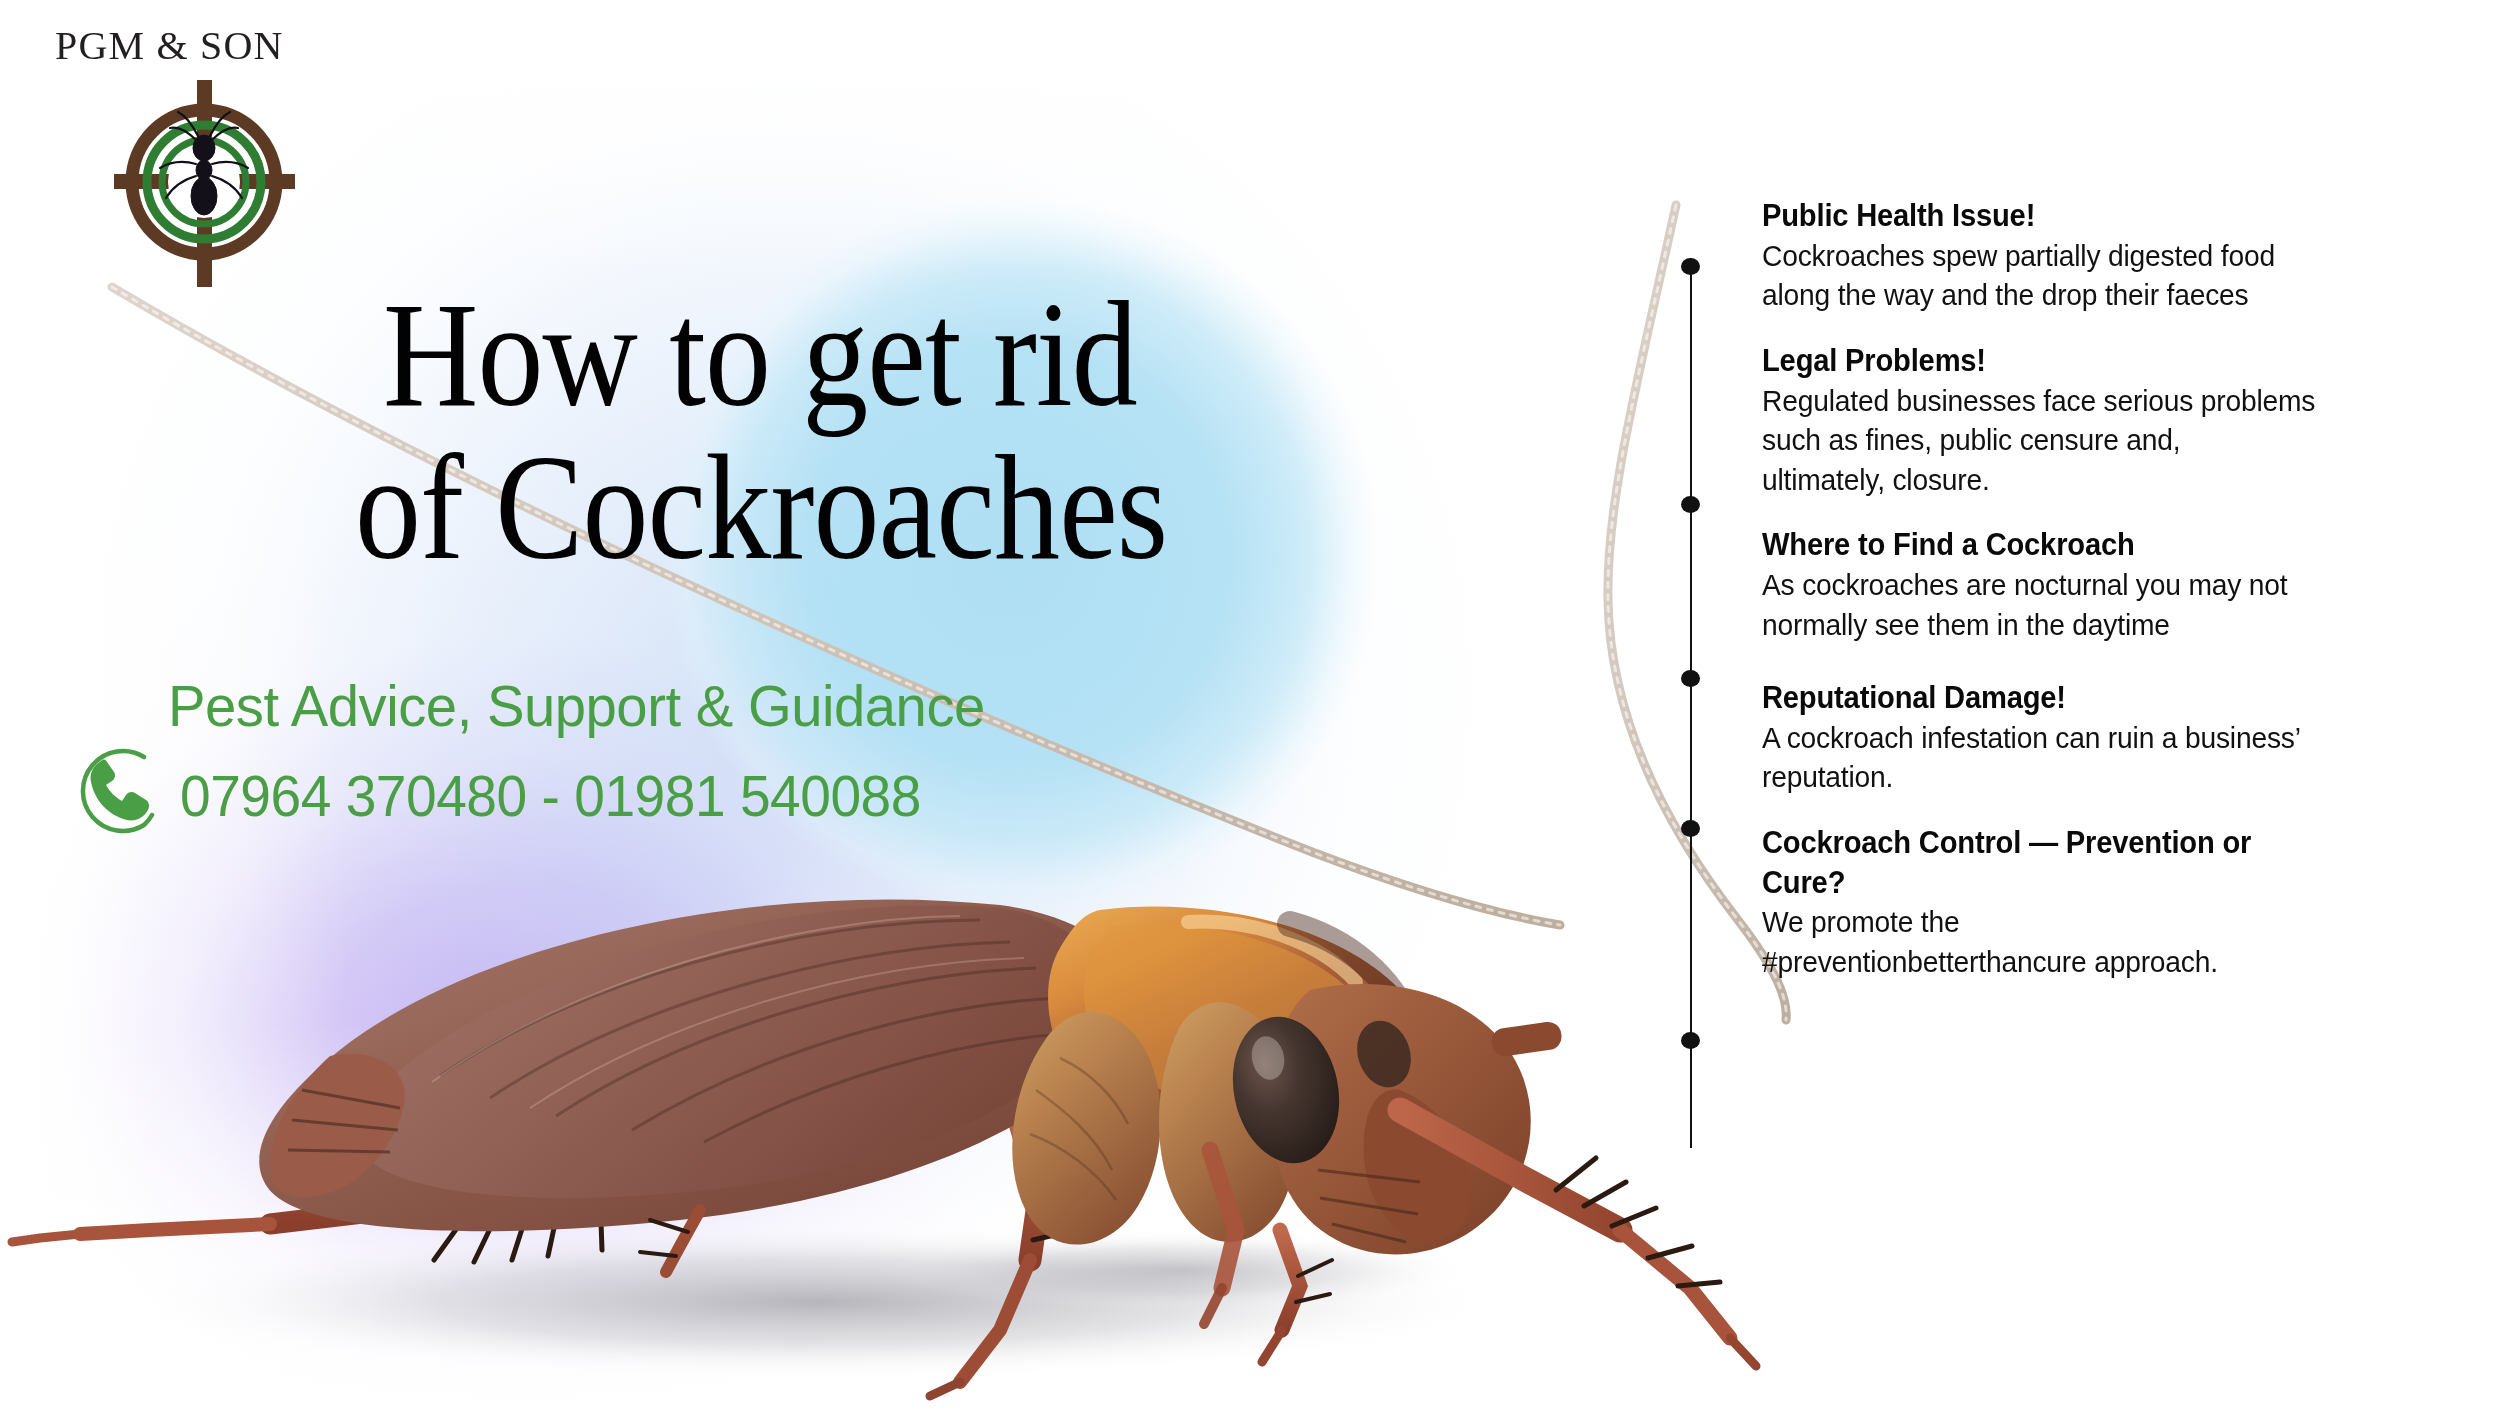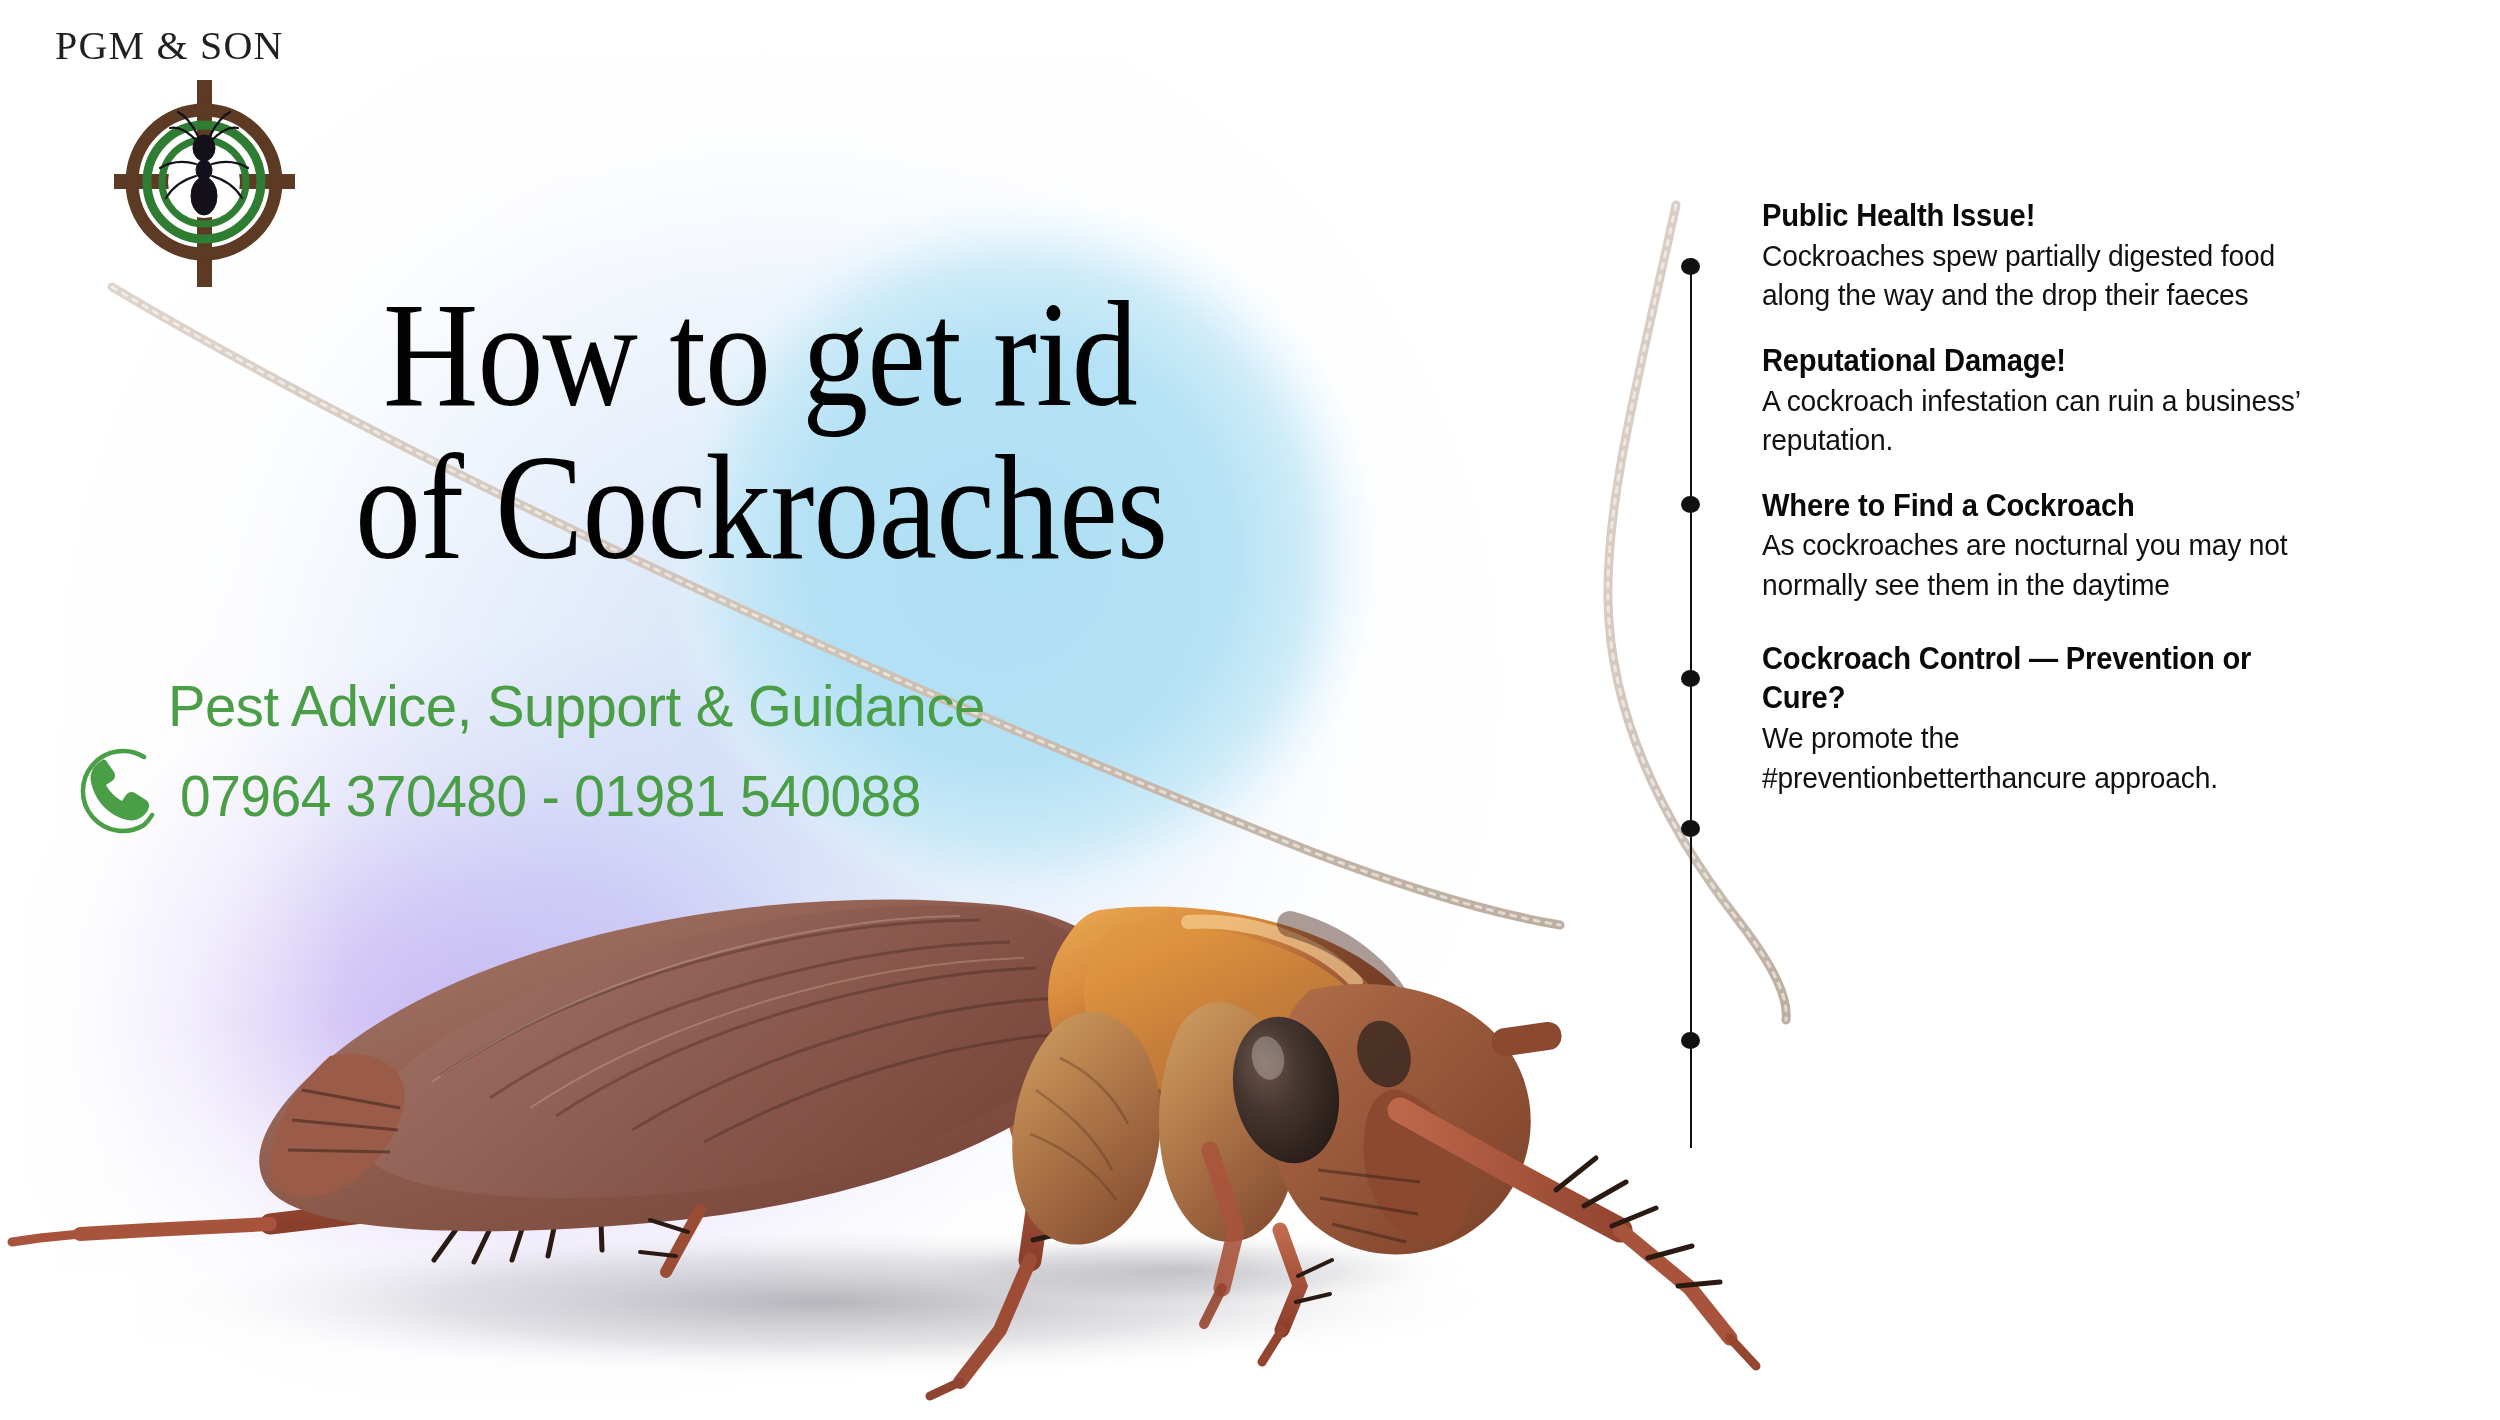--- a/index.html
+++ b/index.html
@@ -444,34 +444,42 @@
   <div id="bullets">
 
     <div class="bullet">
       <div class="bullet-title">Public Health Issue!</div>
       <div class="bullet-body">
         <div>Cockroaches spew partially digested food</div>
         <div>along the way and the drop their faeces</div>
       </div>
     </div>
 
+    <div class="bullet">
+      <div class="bullet-title">Legal Problems!</div>
+      <div class="bullet-body">
+        <div>Regulated businesses face serious problems</div>
+        <div>such as fines, public censure and,</div>
+        <div>ultimately, closure.</div>
+      </div>
+    </div>
+
+    <div class="bullet" style="margin-bottom:34px">
+      <div class="bullet-title">Where to Find a Cockroach</div>
+      <div class="bullet-body">
+        <div>As cockroaches are nocturnal you may not</div>
+        <div>normally see them in the daytime</div>
+      </div>
+    </div>
 
     <div class="bullet">
       <div class="bullet-title">Reputational Damage!</div>
       <div class="bullet-body">
         <div>A cockroach infestation can ruin a business’</div>
         <div>reputation.</div>
-      </div>
-    </div>
-
-    <div class="bullet" style="margin-bottom:34px">
-      <div class="bullet-title">Where to Find a Cockroach</div>
-      <div class="bullet-body">
-        <div>As cockroaches are nocturnal you may not</div>
-        <div>normally see them in the daytime</div>
       </div>
     </div>
 
     <div class="bullet">
       <div class="bullet-title">Cockroach Control — Prevention or</div>
       <div class="bullet-title">Cure?</div>
       <div class="bullet-body">
         <div>We promote the</div>
         <div>#preventionbetterthancure approach.</div>
       </div>

